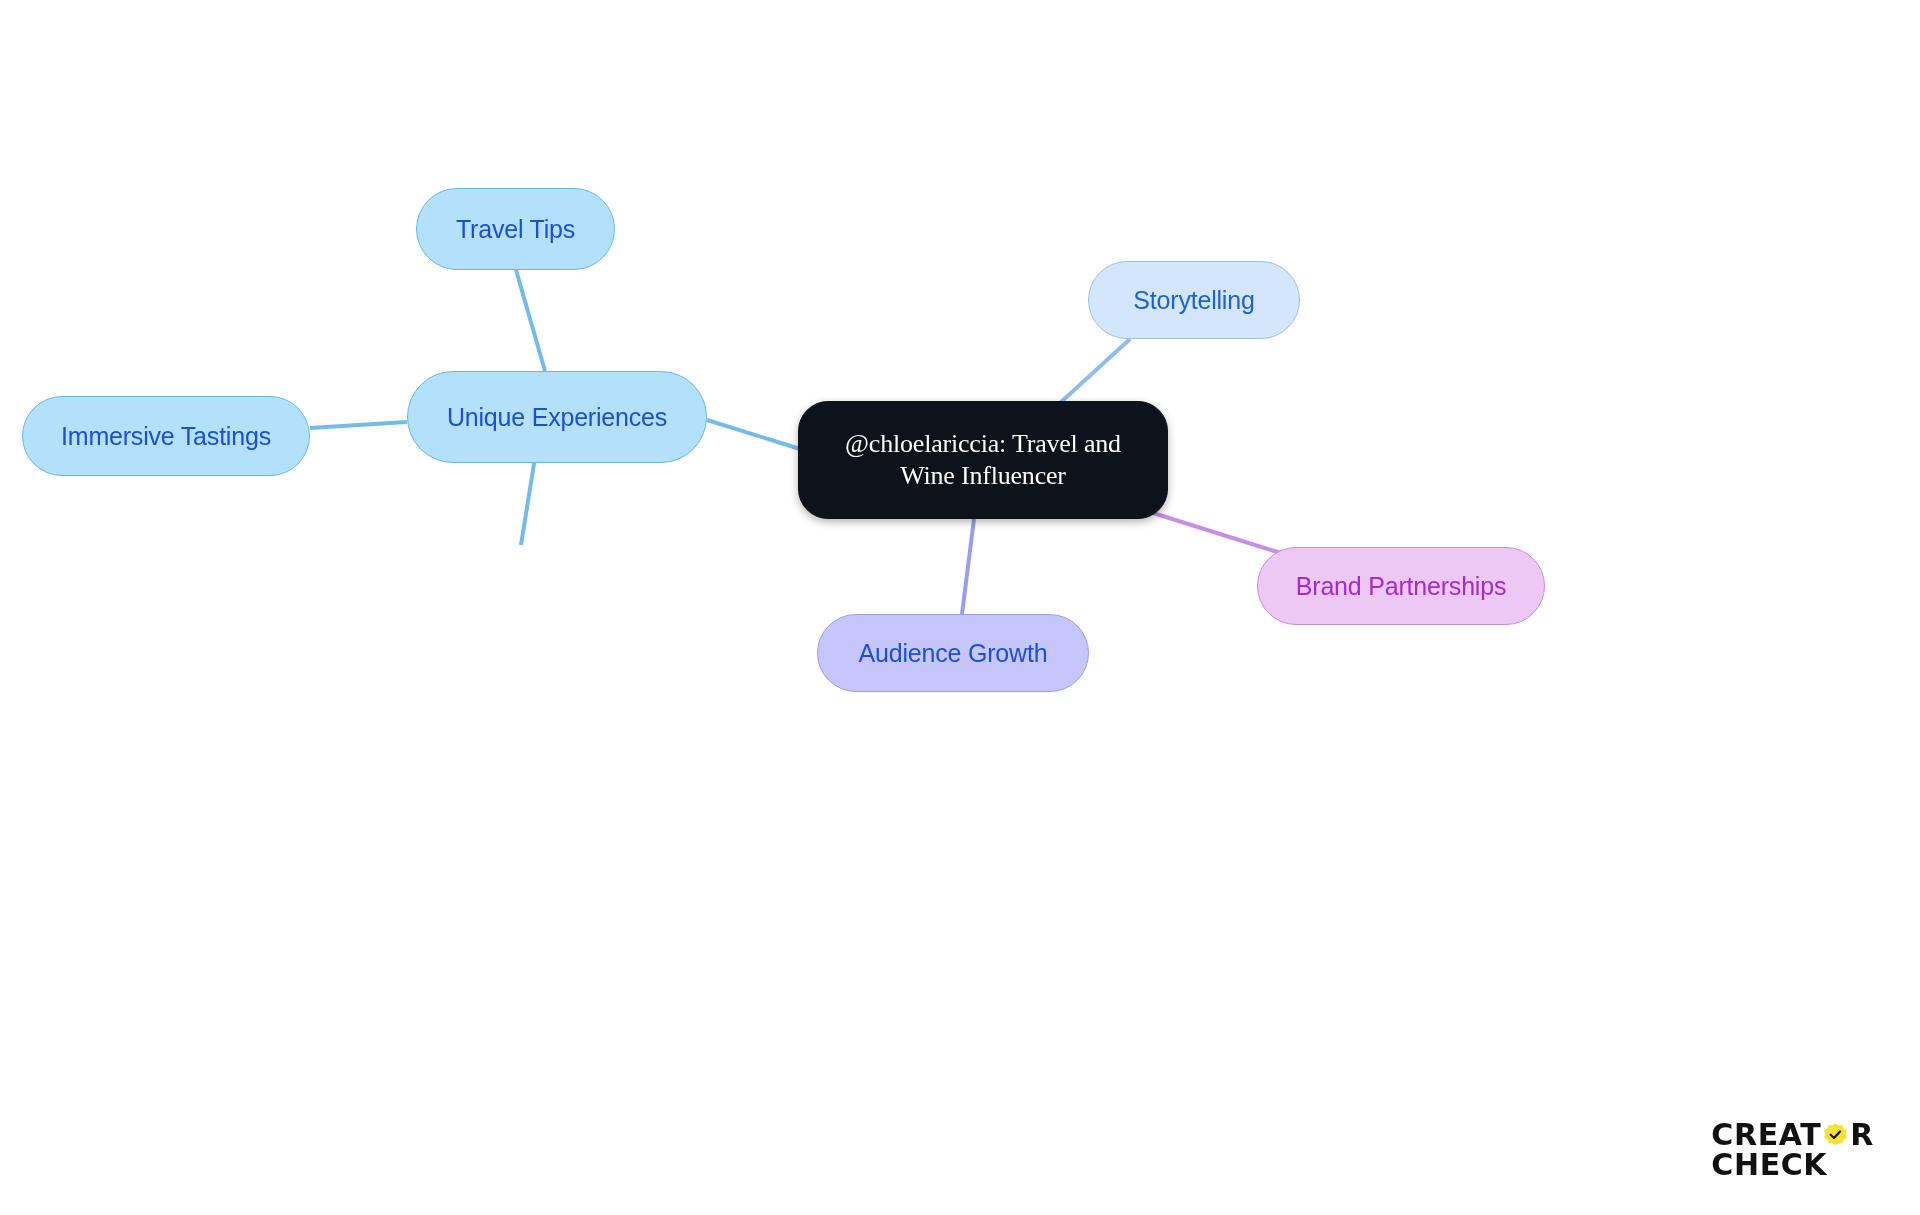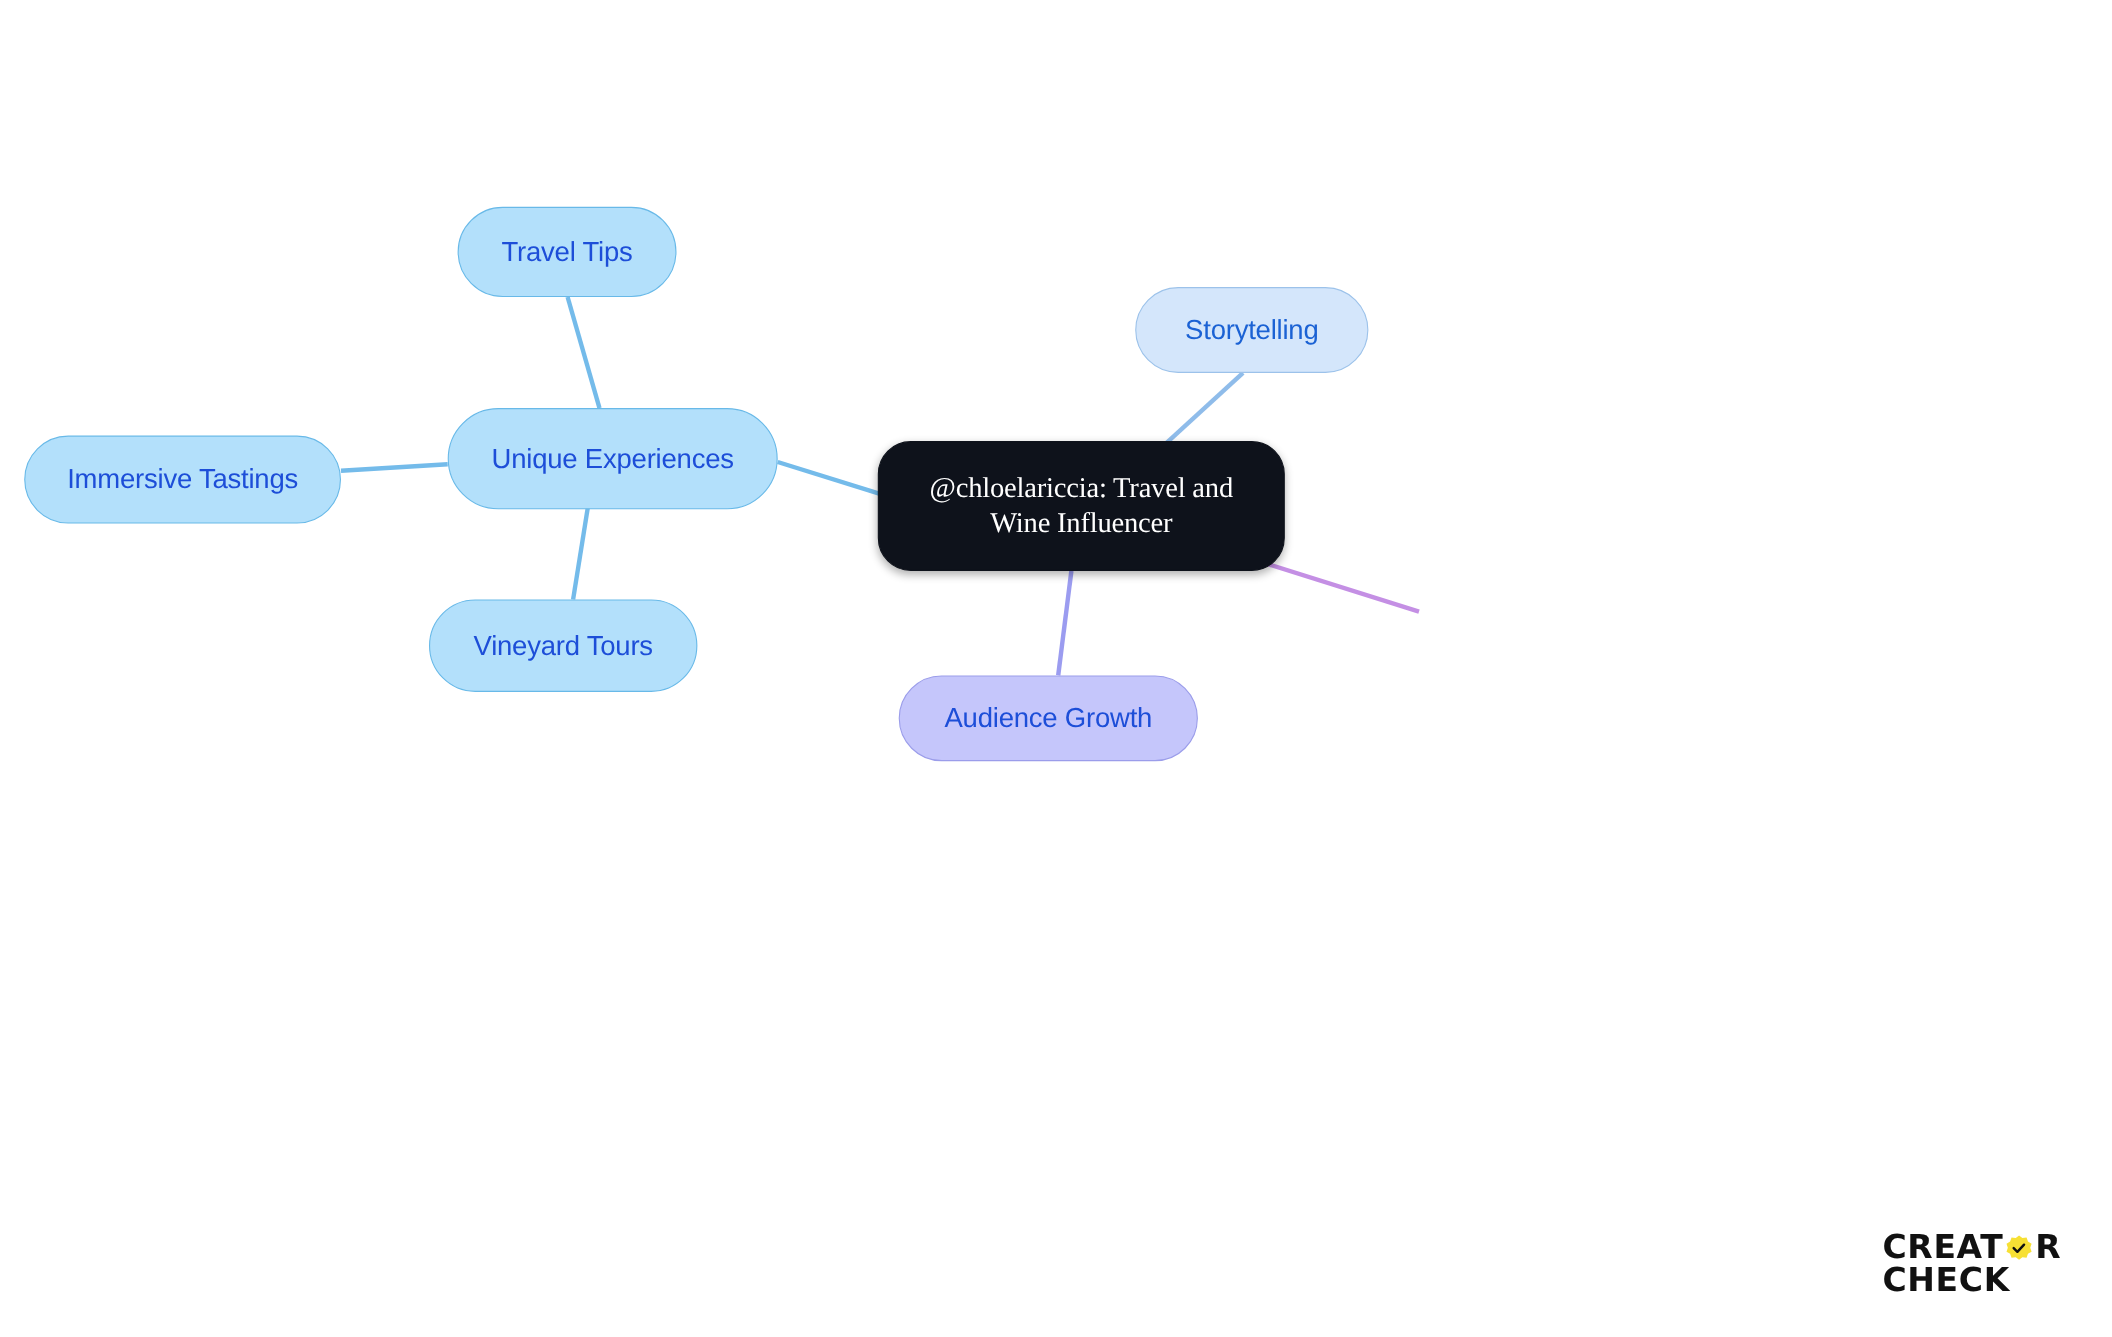--- a/index.html
+++ b/index.html
@@ -132,26 +132,26 @@
 
   <div class="node node-root" style="left:798px; top:401px; width:370px; height:118px;">@chloelariccia: Travel and
 Wine Influencer</div>
 
   <div class="node node-blue" style="left:407px; top:371px; width:300px; height:92px;">Unique Experiences</div>
 
   <div class="node node-blue" style="left:416px; top:188px; width:199px; height:82px;">Travel Tips</div>
 
   <div class="node node-blue" style="left:22px; top:396px; width:288px; height:80px;">Immersive Tastings</div>
 
-  <div class="node node-blue" style="left:390px; top:545px; width:244px; height:84px;">Vineyard Tours</div>
 
-  <div class="node node-skyblue" style="left:1032px; top:261px; width:212px; height:78px;">Storytelling</div>
+  <div class="node node-skyblue" style="left:1088px; top:261px; width:212px; height:78px;">Storytelling</div>
 
   <div class="node node-lavender" style="left:817px; top:614px; width:272px; height:78px;">Audience Growth</div>
 
+  <div class="node node-pink" style="left:1257px; top:547px; width:288px; height:78px;">Brand Partnerships</div>
 
   <div id="logo">
     <div class="logo-row">
       <span>CREAT</span>
       <span class="logo-badge">
         <svg viewBox="0 0 32 32" width="27" height="27" aria-hidden="true">
           <path d="M16 1.4 L19.6 4.1 L24.1 3.6 L25.6 7.9 L29.5 10.2 L28.1 14.5 L29.5 18.8 L25.6 21.1 L24.1 25.4 L19.6 24.9 L16 27.6 L12.4 24.9 L7.9 25.4 L6.4 21.1 L2.5 18.8 L3.9 14.5 L2.5 10.2 L6.4 7.9 L7.9 3.6 L12.4 4.1 Z" fill="#f7e034"></path>
           <path d="M10.2 15.0 L14.2 19.0 L21.4 11.3" fill="none" stroke="#111111" stroke-width="2.6" stroke-linecap="round" stroke-linejoin="round"></path>
         </svg>
       </span>

